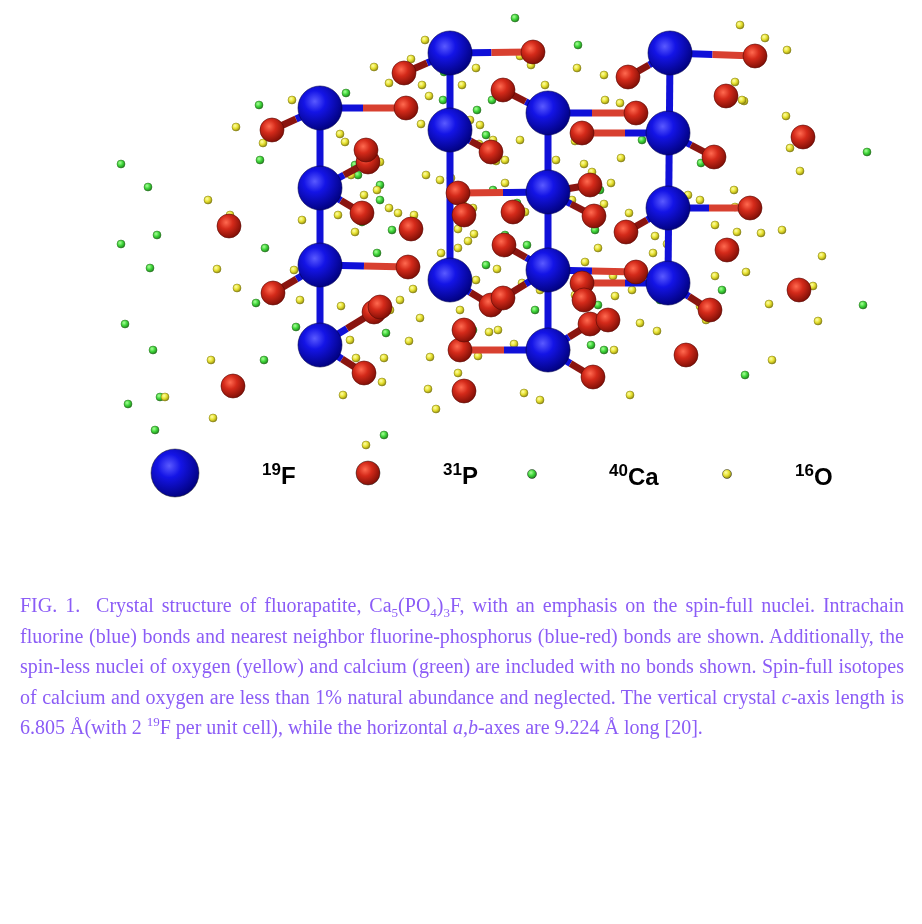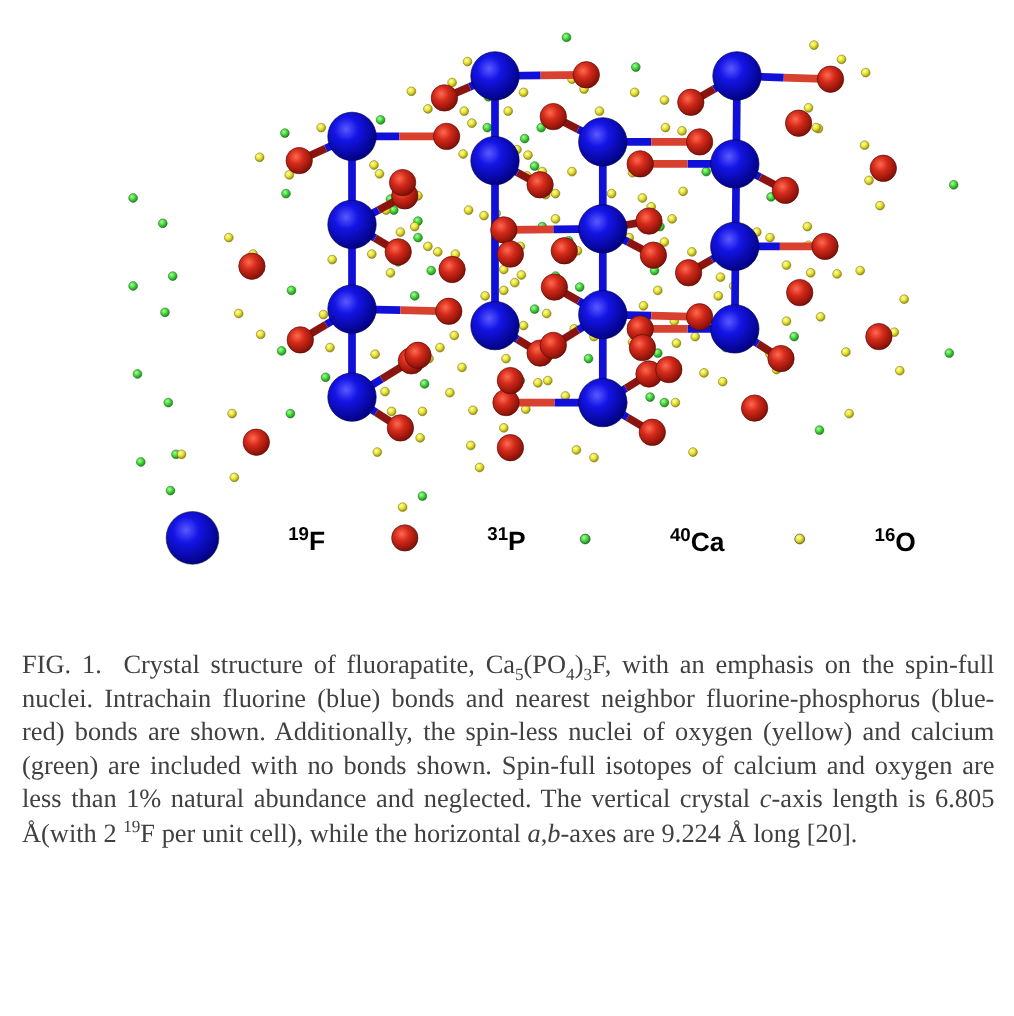--- a/index.html
+++ b/index.html
@@ -1,20 +1,20 @@
 <!DOCTYPE html>
 <html><head>
 <meta charset="utf-8">
 <style>
   html,body{margin:0;padding:0;background:#ffffff;}
   body{width:922px;height:924px;position:relative;overflow:hidden;font-family:"Liberation Serif","DejaVu Serif",serif;}
-  #figure{position:absolute;left:0;top:16px;width:920px;height:520px;}
+  #figure{position:absolute;left:0;top:0;width:920px;height:520px;}
   #figure svg{display:block;}
   .legend-label{font-family:"Liberation Sans","DejaVu Sans",sans-serif;font-weight:bold;fill:#000;}
-  #caption{position:absolute;left:20px;top:590px;width:884px;font-size:24px;line-height:30.5px;color:#404040;text-align:justify;text-align-last:left;}
+  #caption{position:absolute;left:20px;top:590px;width:884px;font-size:20px;line-height:30.5px;color:#8b5cf6;text-align:justify;text-align-last:left;}
   #caption i{font-style:italic;}
   sub,sup{font-size:65%;line-height:0;}
 </style>
 </head>
 <body>
 
 <div id="figure">
   <svg id="fig-svg" width="922" height="520" viewBox="0 0 922 520" xmlns="http://www.w3.org/2000/svg">
     <defs>
       <radialGradient id="gF" cx="38%" cy="35%" r="70%">

